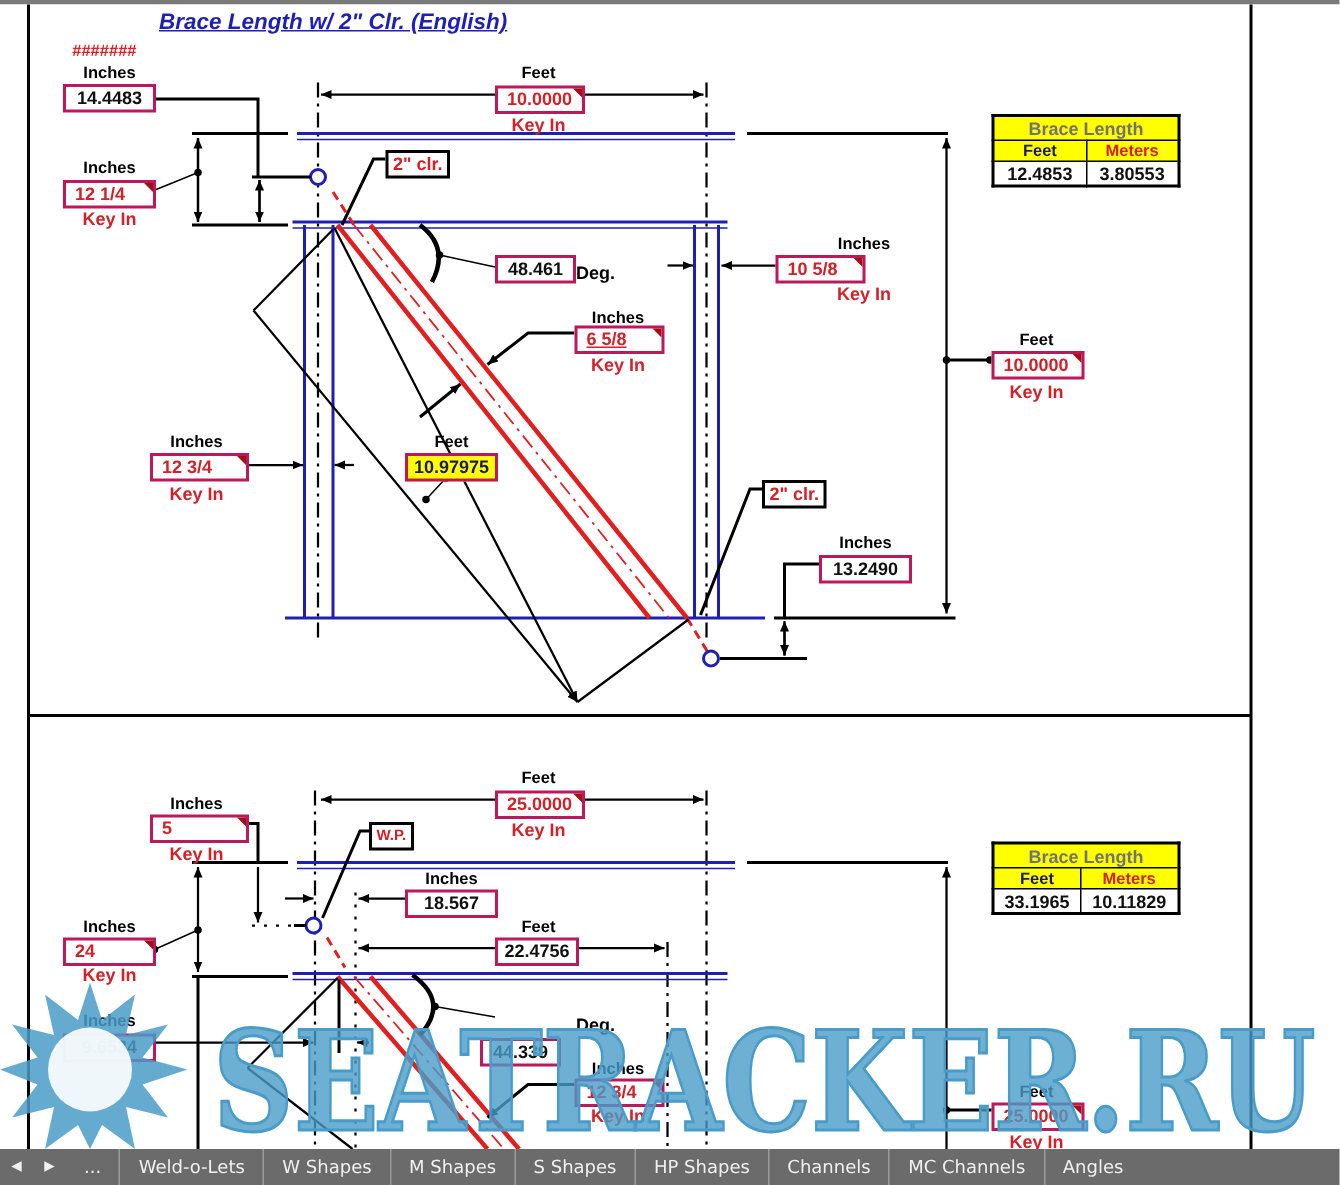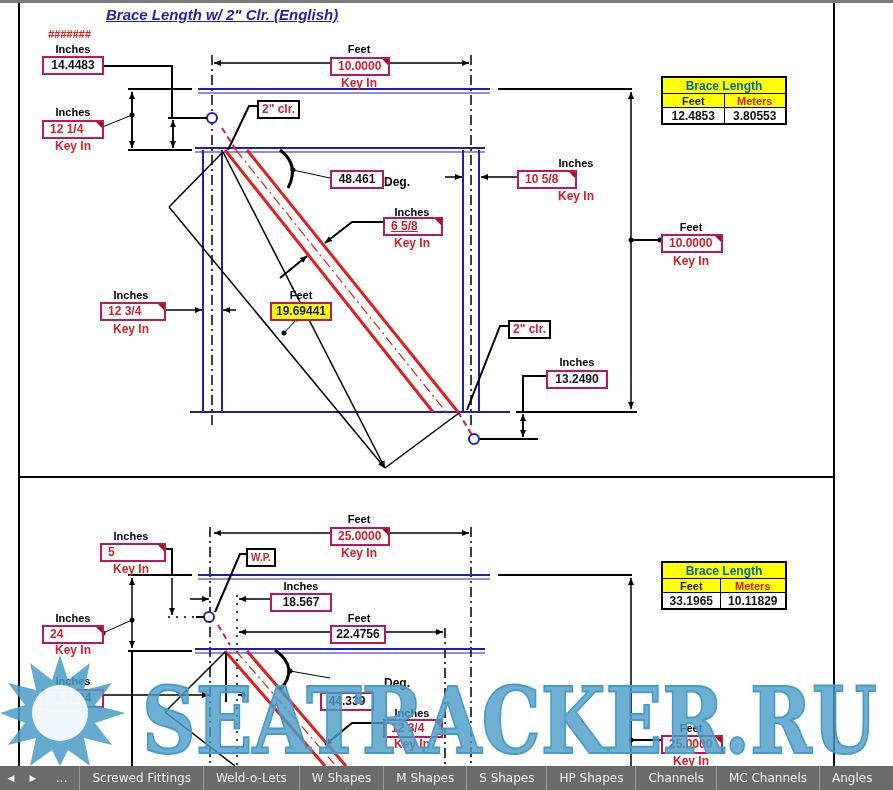--- a/index.html
+++ b/index.html
@@ -14,21 +14,21 @@
   .box.input{color:#d1222a;padding-left:6px;}
   .box.input::after{content:"";position:absolute;right:0;top:0;border-top:6px solid #a01010;border-left:6px solid transparent;}
   .box.out{color:#111;text-align:center;}
   .box.yellow{background:#ffff00;color:#1a1a6a;text-align:center;}
   .tag{position:absolute;border:2px solid #000;background:#fff;color:#d1222a;font-weight:bold;font-size:12px;padding:0 3px;line-height:15px;white-space:nowrap;}
   .tag.small{font-size:10px;}
   .deg{position:absolute;font-size:12px;font-weight:bold;color:#000;}
   .hash{position:absolute;font-weight:bold;font-style:italic;font-size:11px;color:#e02020;}
   table.bl{position:absolute;border-collapse:collapse;border:2px solid #000;font-weight:bold;}
   table.bl td{border:1px solid #000;text-align:center;padding:0;}
-  table.bl .hdr{background:#ffff00;font-size:12px;color:#0369a1;height:15px;}
+  table.bl .hdr{background:#ffff00;font-size:12px;color:#737373;height:15px;}
   table.bl .sub{background:#ffff00;font-size:11px;height:13px;}
   table.bl .sub.f{color:#1a1a6a;}
   table.bl .sub.m{color:#d1222a;}
   table.bl .val{background:#fff;font-size:12px;color:#111;height:15px;}
   .tabbar{position:absolute;left:0;top:766px;width:893px;height:24px;background:#6b6b6b;display:flex;align-items:center;color:#f0f0f0;font-family:"DejaVu Sans",sans-serif;font-size:12px;}
   .tabbar .nav{width:22px;text-align:center;font-size:9px;cursor:pointer;}
   .tabbar .tab{padding:0 12px;border-left:1px solid #9a9a9a;height:24px;line-height:24px;cursor:pointer;white-space:nowrap;}
   .tabbar .ell{padding:0 12px;cursor:pointer;}
   .watermark{position:absolute;left:0;top:655px;width:893px;height:111px;pointer-events:none;}
 </style>
@@ -209,21 +209,21 @@
 
   <div class="lbl" style="left:660px;top:218px;width:62px;">Feet</div>
   <div class="box input" style="left:661px;top:231px;width:52px;">10.0000</div>
   <div class="keyin" style="left:660px;top:251px;width:62px;">Key In</div>
 
   <div class="lbl" style="left:100px;top:286px;width:62px;">Inches</div>
   <div class="box input" style="left:100px;top:299px;width:56px;">12   3/4</div>
   <div class="keyin" style="left:100px;top:319px;width:62px;">Key In</div>
 
   <div class="lbl" style="left:270px;top:286px;width:62px;">Feet</div>
-  <div class="box yellow" style="left:270px;top:299px;width:58px;">19.69441</div>
+  <div class="box yellow" style="left:270px;top:299px;width:58px;">10.97975</div>
 
   <div class="tag" style="left:508px;top:317px;">2" clr.</div>
 
   <div class="lbl" style="left:546px;top:353px;width:62px;">Inches</div>
   <div class="box out" style="left:546px;top:367px;width:58px;">13.2490</div>
 
   <table class="bl" style="left:661px;top:73px;width:126px;">
     <tbody>
         <tr>
           <td colspan="2" class="hdr">Brace Length</td>
@@ -296,21 +296,20 @@
     <polygon points="60,0 68,25 90,8 84,35 112,28 95,50 125,58 95,68 112,90 84,83 90,111 68,95 60,111 52,95 30,111 36,83 8,90 25,68 0,58 25,50 8,28 36,35 30,8 52,25"></polygon>
   </g>
   <circle cx="60" cy="58" r="28" fill="#fff" fill-opacity="0.9"></circle>
   <text x="142" y="98" font-family="'DejaVu Serif', serif" font-weight="bold" font-size="92" fill="#4a9cc8" fill-opacity="0.8" stroke="#4a9cc8" stroke-width="2" textLength="735" lengthAdjust="spacingAndGlyphs">SEATRACKER.RU</text>
 </svg>
 
 <div class="tabbar">
   <span class="nav">◀</span>
   <span class="nav">▶</span>
   <span class="ell">...</span>
-  <span class="tab">Screwed Fittings</span>
   <span class="tab">Weld-o-Lets</span>
   <span class="tab">W Shapes</span>
   <span class="tab">M Shapes</span>
   <span class="tab">S Shapes</span>
   <span class="tab">HP Shapes</span>
   <span class="tab">Channels</span>
   <span class="tab">MC Channels</span>
   <span class="tab">Angles</span>
 </div>
 

